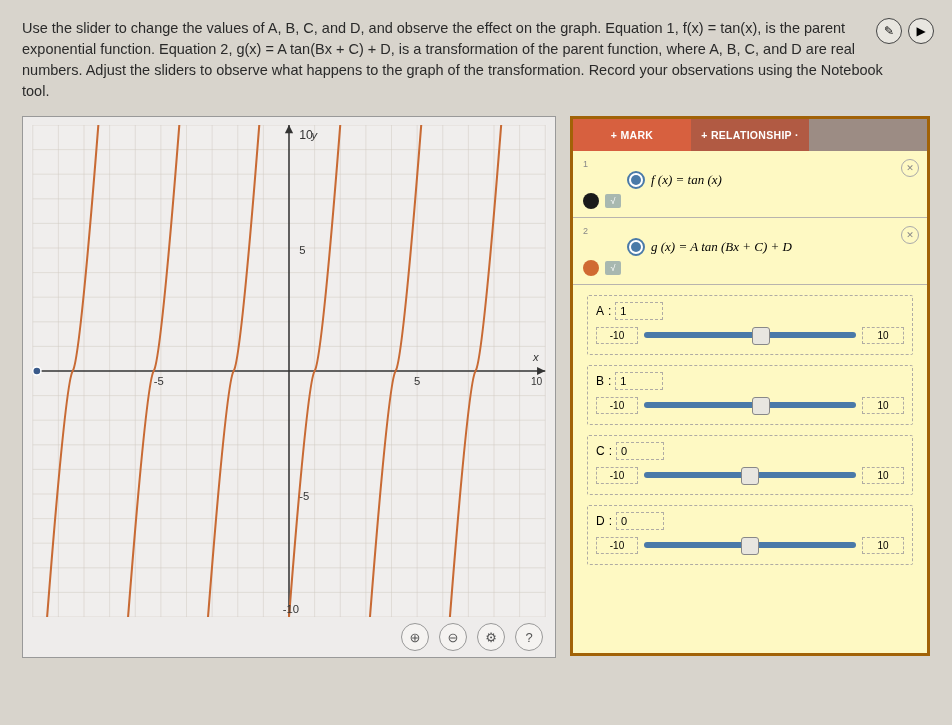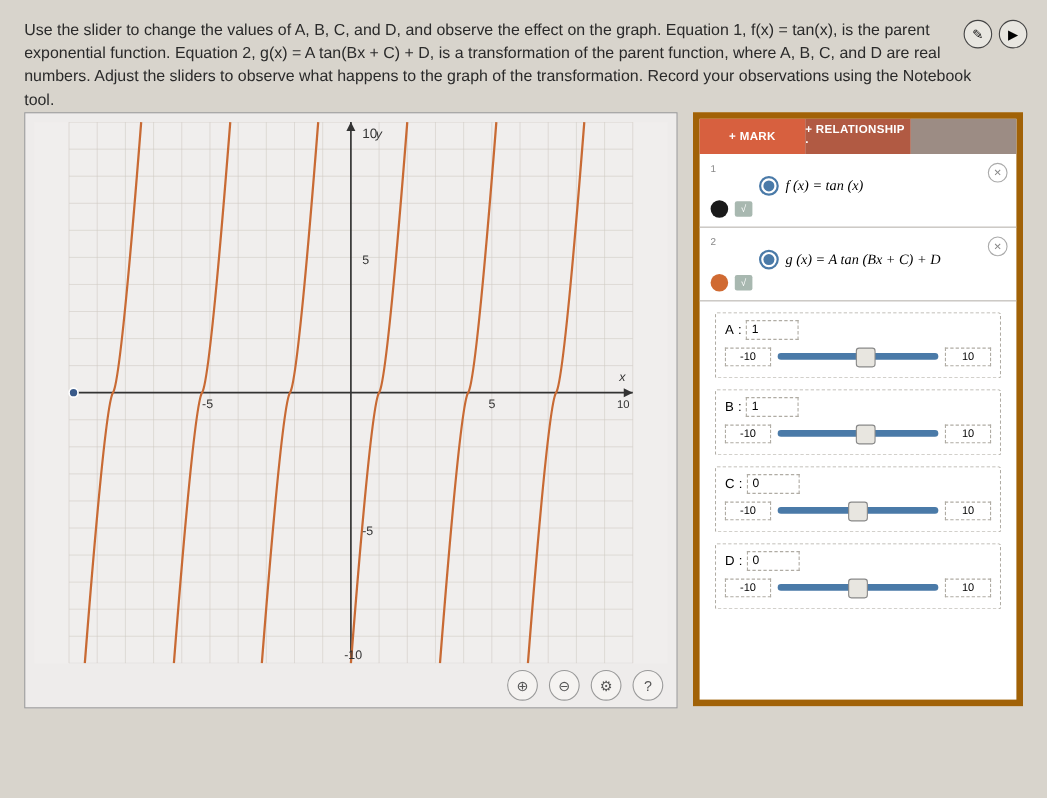--- a/index.html
+++ b/index.html
@@ -11,20 +11,21 @@
   overflow: hidden;
 }
 .page {
   padding: 18px 22px;
   box-sizing: border-box;
 }
 .instructions {
   font-size: 14.5px;
   line-height: 1.45;
   color: #2a2a2a;
+  margin-bottom: 14px;
   padding-right: 40px;
 }
 .top-controls {
   position: absolute;
   top: 18px;
   right: 18px;
   display: flex;
   gap: 6px;
 }
 .top-btn {
@@ -72,23 +73,23 @@
   border: 1px solid #999;
   background: #f5f3f1;
   display: flex;
   align-items: center;
   justify-content: center;
   font-size: 13px;
   cursor: pointer;
   color: #555;
 }
 .side-panel {
-  width: 300px;
-  background: #ffffff;
-  border: 6px solid #a16207;
+  width: 360px;
+  background: #fef9c3;
+  border: 3px solid #a16207;
   padding: 0;
   box-sizing: border-box;
   height: 540px;
 }
 .side-tabs {
   display: flex;
   height: 32px;
 }
 .tab {
   flex: 1;

